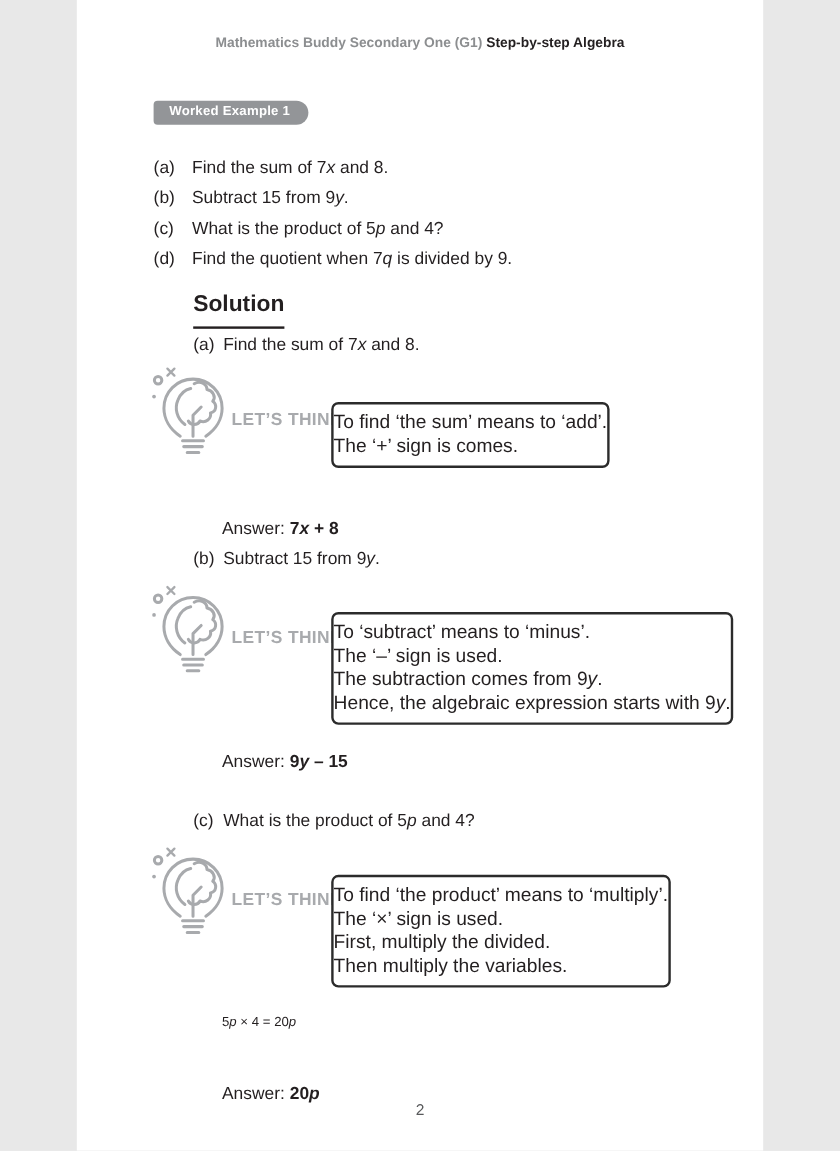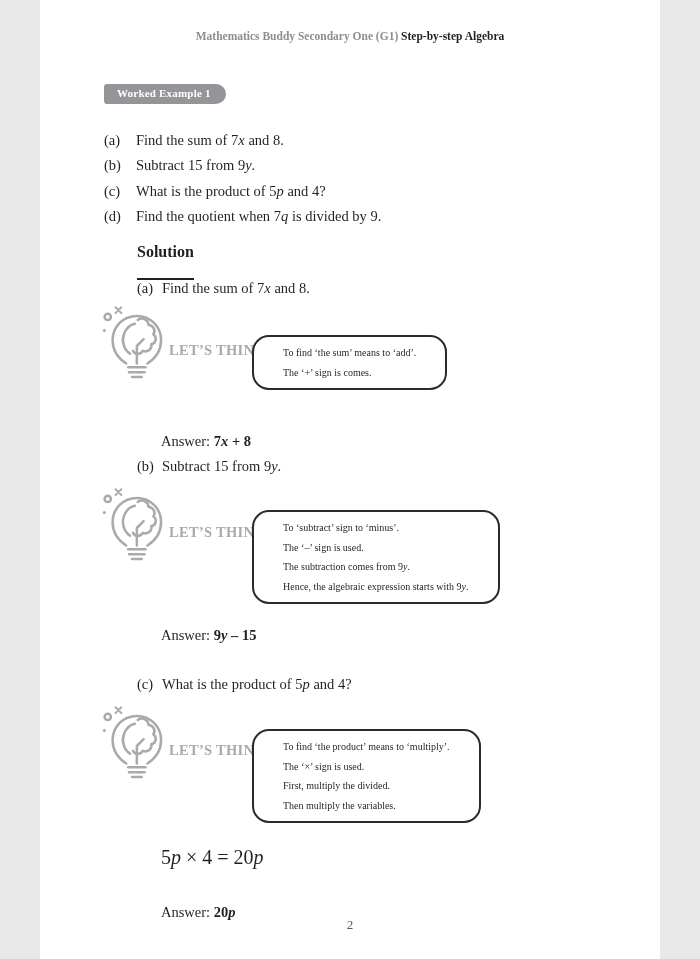--- a/index.html
+++ b/index.html
@@ -1,51 +1,51 @@
 <!DOCTYPE html>
 <html><head>
 <meta charset="utf-8">
 <style>
   html,body{margin:0;padding:0;background:#e8e8e8;}
   .page{
-    position:relative;width:620px;height:959px;background:#ffffff;
-    font-family:Liberation Serif, serif;color:#231f20;
+    position:relative;width:572px;height:959px;background:#ffffff;
+    font-family:Liberation Sans, sans-serif;color:#231f20;
     overflow:hidden;margin:0 auto;
   }
   .header{position:absolute;top:30px;left:0;right:0;text-align:center;font-size:11.5px;font-weight:700;white-space:nowrap;}
   .header .series{color:#8c8e90;}
   .header .booktitle{color:#231f20;}
   .badge{
     position:absolute;left:64px;top:84px;background:#939598;color:#ffffff;
     font-size:11px;font-weight:700;padding:3px 15px 5px 13px;
     border-radius:5px 15px 15px 5px;letter-spacing:0.2px;white-space:nowrap;
   }
   .questions{position:absolute;left:64px;top:132px;font-size:14.5px;}
   .qrow{display:flex;height:25.4px;align-items:flex-start;white-space:nowrap;}
   .qrow .qnum{width:32px;flex:none;}
   .sol-heading{
-    position:absolute;left:97px;top:243px;font-size:16px;font-weight:700;
-    padding-bottom:17px;border-bottom:2px solid #231f20;
+    position:absolute;left:97px;top:243px;font-size:19px;font-weight:700;
+    padding-bottom:7px;border-bottom:2px solid #231f20;
   }
   .restate{position:absolute;left:97px;font-size:14.5px;display:flex;white-space:nowrap;}
   .restate .qnum{width:25px;flex:none;}
   .restate.pa{top:280px;} .restate.pb{top:458px;} .restate.pc{top:676px;}
   .think-row{position:absolute;left:60px;display:flex;align-items:center;gap:5px;}
   .think-row.ra{top:303px;} .think-row.rb{top:485px;} .think-row.rc{top:703px;}
   .bulb{width:64px;height:86px;flex:none;}
   .think-label{color:#a8aaad;font-weight:700;font-size:14.5px;letter-spacing:0.3px;white-space:nowrap;margin-top:8px;}
   .bubble{
-    position:absolute;left:212px;border:2.2px solid #2b2b2b;border-radius:17px;
-    padding:6px 29px;font-size:10px;line-height:19.5px;background:#fff;
+    position:absolute;left:212px;border:2.2px solid #2b2b2b;border-radius:6px;
+    padding:6px 0;font-size:16px;line-height:19.5px;background:#fff;
   }
   .bubble .bline{white-space:nowrap;}
   .bubble.ba{top:335px;} .bubble.bb{top:510px;} .bubble.bc{top:729px;}
   .answer{position:absolute;left:121px;font-size:14.5px;white-space:nowrap;}
   .answer.aa{top:433px;} .answer.ab{top:627px;}
-  .work.cw{position:absolute;left:121px;top:846px;font-size:20px;white-space:nowrap;}
+  .work.cw{position:absolute;left:121px;top:846px;font-size:11px;white-space:nowrap;}
   .answer.ac{top:904px;}
   .footer{position:absolute;top:917px;left:0;right:0;text-align:center;font-size:13px;color:#58595b;}
   .s-i{font-style:italic;}
   .s-b{font-weight:700;}
   .s-bi{font-weight:700;font-style:italic;}
 </style>
 </head>
 <body>
 
 <svg width="0" height="0" style="position:absolute">
@@ -112,21 +112,21 @@
     <span class="qnum">(b)</span>
     <span><span>Subtract 15 from 9</span><span class="s-i">y</span><span>.</span></span>
   </div>
   <div class="think-row rb">
     <svg class="bulb" viewBox="0 0 66 88">
         <use href="#bulb-brain"></use>
       </svg>
     <span class="think-label">LET’S THINK</span>
   </div>
   <div class="bubble bb">
-    <div class="bline"><span>To ‘subtract’ sign to ‘minus’.</span></div>
+    <div class="bline"><span>To ‘subtract’ means to ‘minus’.</span></div>
     <div class="bline"><span>The ‘–’ sign is used.</span></div>
     <div class="bline"><span>The subtraction comes from 9</span><span class="s-i">y</span><span>.</span></div>
     <div class="bline"><span>Hence, the algebraic expression starts with 9</span><span class="s-i">y</span><span>.</span></div>
   </div>
   <div class="answer ab"><span>Answer: </span><span class="s-b">9</span><span class="s-bi">y</span><span class="s-b"> – 15</span></div>
 
   <div class="restate pc">
     <span class="qnum">(c)</span>
     <span><span>What is the product of 5</span><span class="s-i">p</span><span> and 4?</span></span>
   </div>

